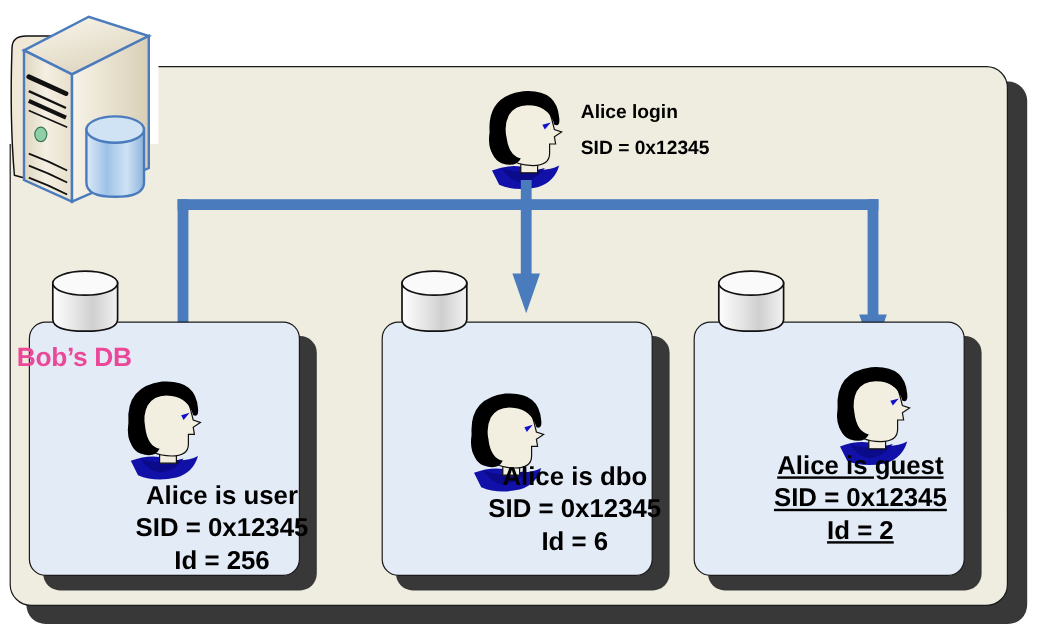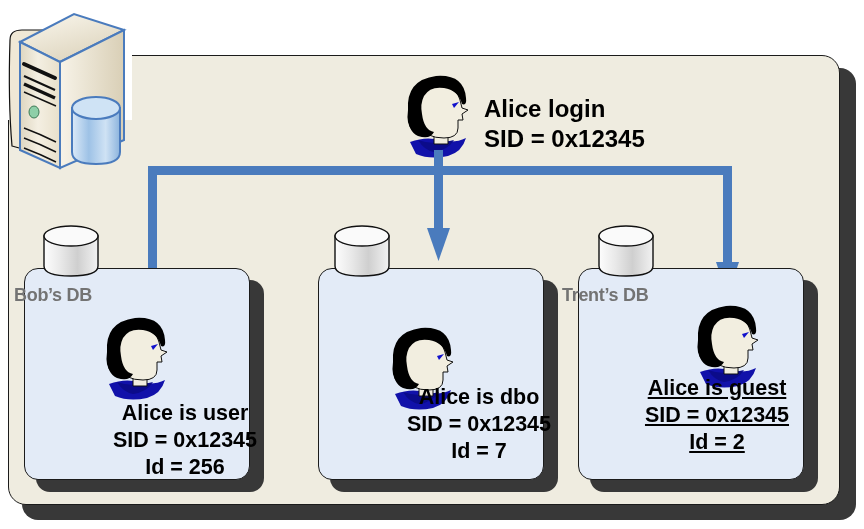--- a/index.html
+++ b/index.html
@@ -74,23 +74,23 @@
   
   .cyl {
     position: absolute;
     width: 62px; height: 54px;
   }
   .cyl svg { display: block; }
 
   
   .db-label {
     position: absolute;
-    font-size: 18px;
+    font-size: 22px;
     font-weight: bold;
-    color: #737373;
+    color: #ec4899;
     white-space: nowrap;
     letter-spacing: -0.3px;
   }
 
   
   .head {
     position: absolute;
     width: 84px; height: 90px;
   }
   .head svg { display: block; }
@@ -102,23 +102,23 @@
     font-size: 21.5px;
     font-weight: bold;
     color: #000000;
     line-height: 27px;
     white-space: nowrap;
   }
   .textblock div { white-space: nowrap; }
 
   .login-label {
     position: absolute;
-    left: 484px; top: 94px;
+    left: 484px; top: 79px;
     text-align: left;
-    font-size: 24px;
+    font-size: 16px;
     font-weight: bold;
     color: #000000;
     line-height: 30px;
     white-space: nowrap;
   }
 </style>
 </head>
 <body>
 
 <div id="stage">
@@ -280,40 +280,39 @@
       <path d="M12 40 Q10 10 40 6 Q68 4 70 28 Q71 36 66 34 Q62 20 48 18 Q34 16 28 26 Q24 34 26 44
                Q22 56 16 60 Q10 54 12 40 Z" fill="#000000"></path>
       <path d="M12 44 Q12 62 22 66 Q34 70 38 62 Q28 60 26 44 Z" fill="#000000"></path>
       <path d="M28 12 Q48 6 64 18 Q70 24 68 32 Q56 14 36 16 Z" fill="#000000"></path>
       <path d="M56 34 L63 32 L58 38 Z" fill="#1111cc"></path>
     </svg>
   </div>
   <div class="textblock" style="left:318px; top:384px; width:226px;padding-left:48px;">
     <div>Alice is dbo</div>
     <div>SID = 0x12345</div>
-    <div>Id = 7</div>
+    <div>Id = 6</div>
   </div>
 
   <div class="dbbox-shadow" style="left:590px; top:280px; width:228px; height:212px;"></div>
   <div class="dbbox" style="left:578px; top:268px; width:226px; height:212px;"></div>
   <div class="cyl" style="left:595px; top:224px;">
     <svg width="62" height="54" viewBox="0 0 62 54">
       <defs>
         <linearGradient id="cg3" x1="0" y1="0" x2="1" y2="0">
           <stop offset="0" stop-color="#fdfdfd"></stop>
           <stop offset="0.3" stop-color="#e9e9e9"></stop>
           <stop offset="0.62" stop-color="#cfcfcf"></stop>
           <stop offset="1" stop-color="#f2f2f2"></stop>
         </linearGradient>
       </defs>
       <path d="M4 12 L4 42 Q4 52 31 52 Q58 52 58 42 L58 12 Z" fill="url(#cg3)" stroke="#111" stroke-width="1.4"></path>
       <ellipse cx="31" cy="12" rx="27" ry="10" fill="#fafafa" stroke="#111" stroke-width="1.4"></ellipse>
     </svg>
   </div>
-  <div class="db-label" style="left:562px; top:285px;">Trent’s DB</div>
   <div class="head" style="left:686px; top:300px;">
     <svg width="84" height="90" viewBox="0 0 84 90">
       <path d="M14 72 Q30 66 44 70 Q58 74 70 68 Q66 82 52 86 Q34 90 20 84 Z" fill="#1111aa"></path>
       <path d="M22 70 Q38 76 58 70 Q52 80 38 82 Q28 80 22 70 Z" fill="#0b0b8a"></path>
       <path d="M38 58 L38 74 L52 74 L52 58 Z" fill="#f2eee0" stroke="#111" stroke-width="1"></path>
       <path d="M20 32 Q20 14 40 12 Q60 12 64 30 L66 38 L72 40 L66 44 L67 50 L62 50 L62 58 Q62 68 48 68 Q30 68 24 56 Q19 46 20 32 Z" fill="#f2eee0" stroke="#111" stroke-width="1"></path>
       <path d="M12 40 Q10 10 40 6 Q68 4 70 28 Q71 36 66 34 Q62 20 48 18 Q34 16 28 26 Q24 34 26 44
                Q22 56 16 60 Q10 54 12 40 Z" fill="#000000"></path>
       <path d="M12 44 Q12 62 22 66 Q34 70 38 62 Q28 60 26 44 Z" fill="#000000"></path>
       <path d="M28 12 Q48 6 64 18 Q70 24 68 32 Q56 14 36 16 Z" fill="#000000"></path>

